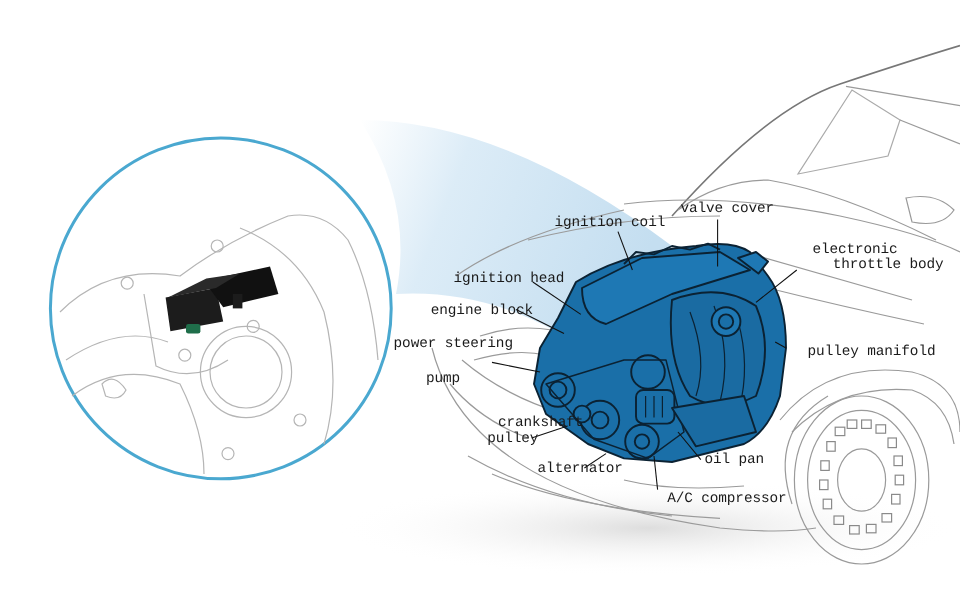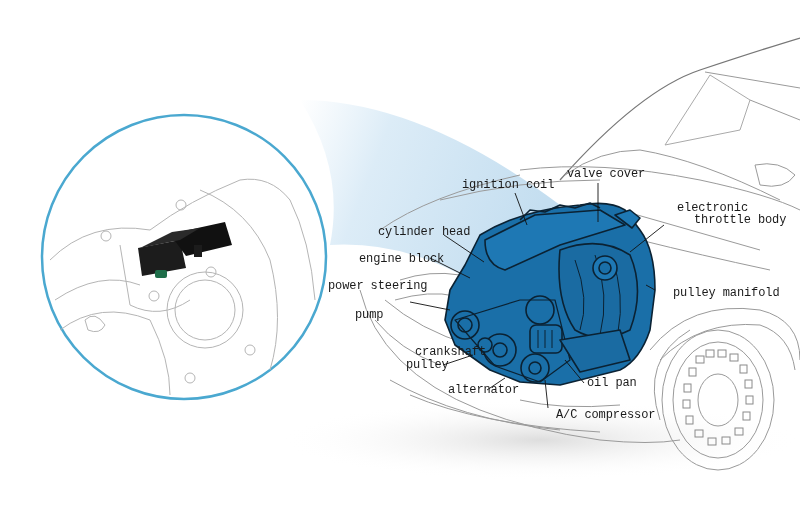--- a/index.html
+++ b/index.html
@@ -161,21 +161,21 @@
         <rect x="155" y="270" width="12" height="8" rx="2" fill="#1f6e4a"></rect>
         <rect x="194" y="245" width="8" height="12" fill="#1c1c1c"></rect>
       </g>
     </g>
   </svg>
 
   <div class="label" style="left:462px;top:179px;">ignition coil</div>
   <div class="label" style="left:567px;top:168px;">valve cover</div>
   <div class="label center" style="left:677px;top:202px;">electronic</div>
   <div class="label" style="left:694px;top:214px;">throttle body</div>
-  <div class="label" style="left:378px;top:226px;">cylinder head</div>
+  <div class="label" style="left:378px;top:226px;">ignition head</div>
   <div class="label" style="left:359px;top:253px;">engine block</div>
   <div class="label" style="left:673px;top:287px;">pulley manifold</div>
   <div class="label" style="left:328px;top:280px;">power steering</div>
   <div class="label" style="left:355px;top:309px;text-align:center;">pump</div>
   <div class="label" style="left:393px;top:346px;padding-left:22px;">crankshaft</div>
   <div class="label" style="left:406px;top:359px;">pulley</div>
   <div class="label" style="left:587px;top:377px;">oil pan</div>
   <div class="label" style="left:448px;top:384px;">alternator</div>
   <div class="label" style="left:528px;top:409px;margin-left:28px;">A/C compressor</div>
 

